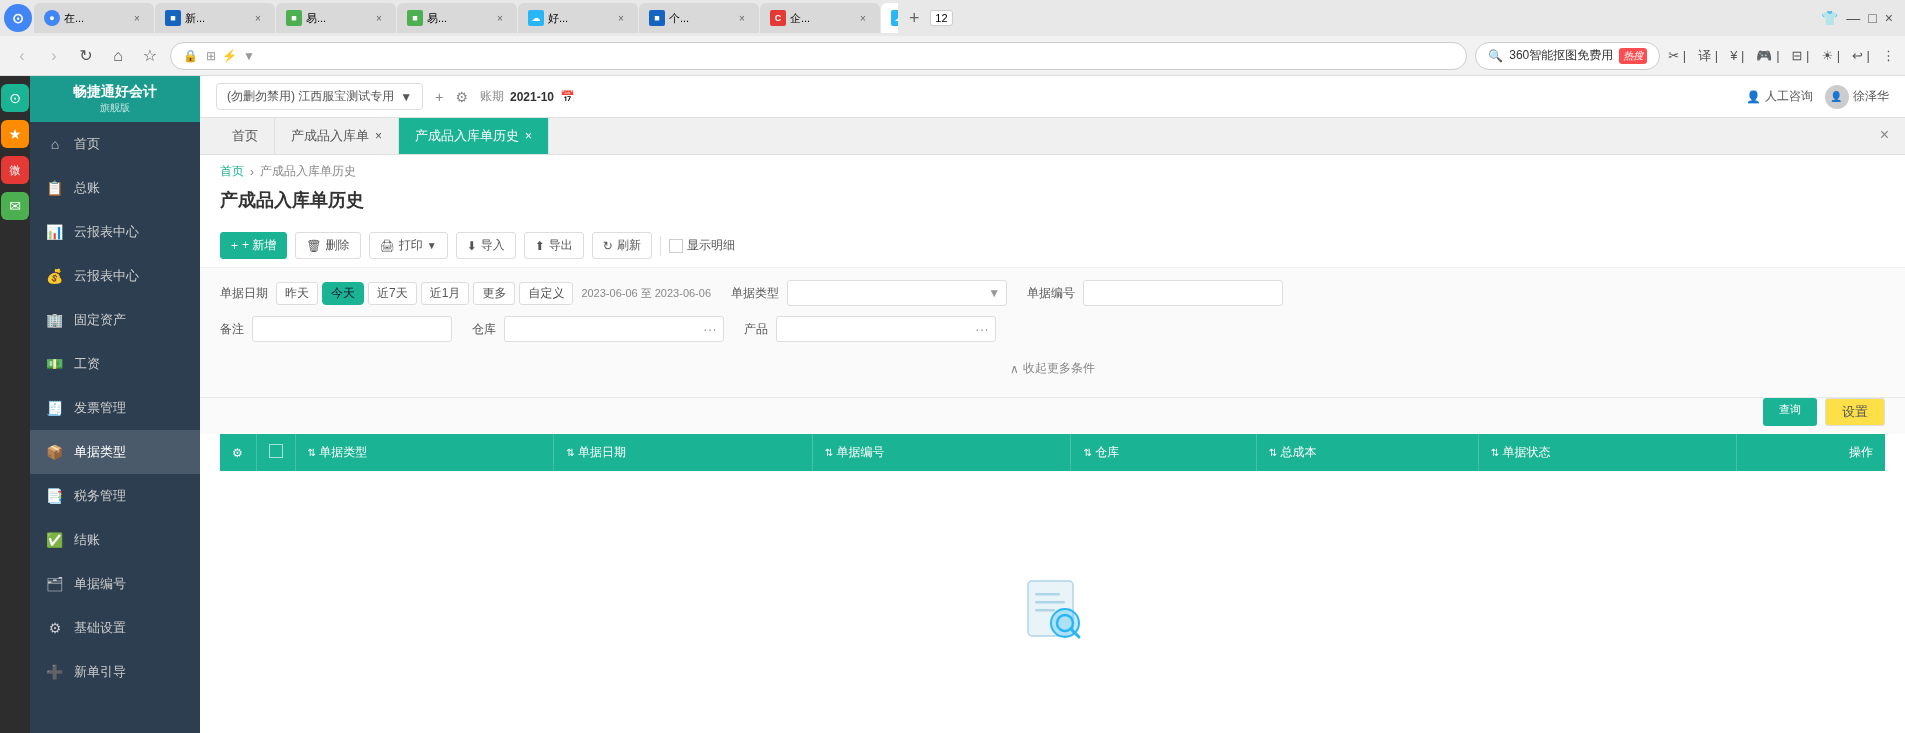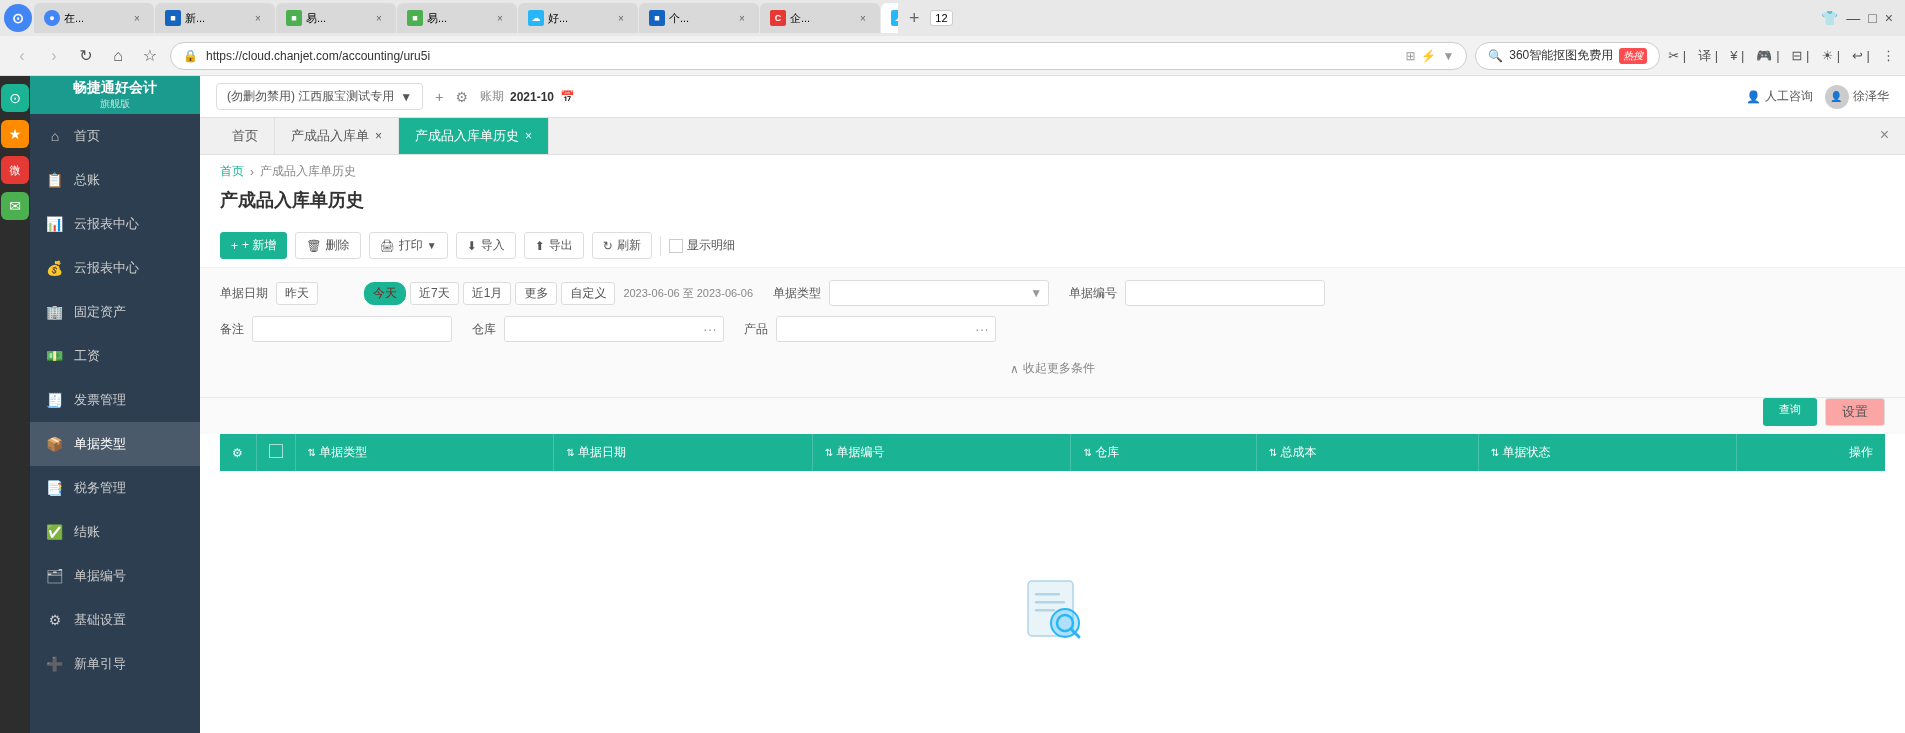--- a/index.html
+++ b/index.html
@@ -34,21 +34,21 @@
     .toolbar-btn { font-size: 13px; color: #555; cursor: pointer; display: flex; align-items: center; gap: 2px; }
 
     
     .app-layout { display: flex; width: 100%; height: calc(733px - 76px); }
 
     
     .icon-sidebar { width: 30px; background: #2d2d2d; display: flex; flex-direction: column; align-items: center; padding: 8px 0; gap: 8px; }
 
     
     .nav-sidebar { width: 170px; background: #2c3e50; color: #fff; display: flex; flex-direction: column; }
-    .nav-header { height: 38px; background: #1a9b8e; display: flex; align-items: center; justify-content: center; gap: 6px; cursor: pointer; text-align: center; }
+    .nav-header { height: 46px; background: #1a9b8e; display: flex; align-items: center; justify-content: center; gap: 6px; cursor: pointer; text-align: center; }
     .nav-header-title { font-size: 14px; font-weight: bold; color: #fff; }
     .nav-item { height: 44px; display: flex; align-items: center; padding: 0 16px; gap: 10px; cursor: pointer; color: #ccc; font-size: 13px; }
     .nav-item.active { background: rgba(255,255,255,0.15); color: #fff; }
     .nav-item-icon { width: 18px; text-align: center; font-size: 14px; }
     .nav-item-label { flex: 1; }
 
     
     .main-content { flex: 1; background: #f5f5f5; display: flex; flex-direction: column; overflow: hidden; }
 
     
@@ -80,21 +80,21 @@
     .show-col-label { display: flex; align-items: center; gap: 4px; font-size: 12px; color: #555; }
     .show-col-checkbox { width: 14px; height: 14px; border: 1px solid #ccc; }
 
     
     .search-area { padding: 12px 20px; background: #fafafa; border-bottom: 1px solid #e8e8e8; }
     .search-row { display: flex; align-items: center; gap: 20px; margin-bottom: 10px; }
     .search-group { display: flex; align-items: center; gap: 8px; }
     .search-label { font-size: 12px; color: #555; white-space: nowrap; }
     .date-filter-group { display: flex; align-items: center; gap: 4px; }
     .date-btn { padding: 2px 8px; font-size: 12px; border: 1px solid #ddd; border-radius: 3px; cursor: pointer; background: #fff; color: #555; }
-    .date-btn.active { background: #1ab394; color: #7f1d1d; border-color: #1ab394; border-radius: 10px; margin-left: 42px; }
+    .date-btn.active { background: #1ab394; color: #0f172a; border-color: #1ab394; border-radius: 4px; }
     .date-range { font-size: 11px; color: #888; }
     .search-select { height: 26px; border: 1px solid #ddd; border-radius: 3px; padding: 0 6px; font-size: 12px; color: #333; background: #fff; display: flex; align-items: center; gap: 4px; min-width: 200px; cursor: pointer; }
     .search-input { height: 26px; border: 1px solid #ddd; border-radius: 3px; padding: 0 8px; font-size: 12px; color: #333; background: #fff; width: 200px; outline: none; }
     .collapse-btn { display: flex; align-items: center; justify-content: center; gap: 4px; font-size: 12px; color: #888; cursor: pointer; padding: 4px 12px; }
     .collapse-row { display: flex; justify-content: center; padding: 4px 0; }
 
     
     .data-table { width: 100%; border-collapse: collapse; }
     .table-header { background: #1ab394; color: #fff; }
     .table-header th { padding: 10px 12px; font-size: 12px; font-weight: normal; text-align: left; border-right: 1px solid rgba(255,255,255,0.2); white-space: nowrap; }
@@ -195,21 +195,20 @@
 
   <div class="address-bar">
     <div class="nav-btn disabled">‹</div>
     <div class="nav-btn disabled">›</div>
     <div class="nav-btn">↻</div>
     <div class="nav-btn">⌂</div>
     <div class="nav-btn">☆</div>
 
     <div class="url-bar">
       <span class="url-lock">🔒</span>
-      <span class="url-text">https://cloud.chanjet.com/accounting/uru5i</span>
       <div class="url-actions">
         <span style="font-size:12px;color:#999;cursor:pointer;">⊞</span>
         <span style="font-size:12px;color:#999;cursor:pointer;">⚡</span>
         <span style="font-size:12px;color:#999;cursor:pointer;">▼</span>
       </div>
     </div>
 
     <div class="search-bar">
       <span class="search-icon">🔍</span>
       <span class="search-text">360智能抠图免费用</span>
@@ -463,21 +462,21 @@
           </div>
         </div>
 
         <div style="position:absolute;right:20px;top:0;">
           
         </div>
       </div>
 
       <div style="display:flex;justify-content:flex-end;padding:0 20px 8px;gap:8px;background:#fafafa;">
         <div style="background:#1ab394;color:#fff;padding:4px 16px;border-radius:3px;cursor:pointer;font-size:11px;">查询</div>
-        <div style="background:#fca5a5;color:#555;padding:4px 16px;border-radius:3px;cursor:pointer;font-size:13px;border:1px solid #ddd;">设置</div>
+        <div style="background:#fde047;color:#555;padding:4px 16px;border-radius:3px;cursor:pointer;font-size:13px;border:1px solid #ddd;">设置</div>
       </div>
 
       <div style="padding: 0 20px;">
         <table class="data-table">
           <thead class="table-header">
             <tr>
               <th class="settings-col">
                 <span>⚙</span>
               </th>
               <th class="check-col">

